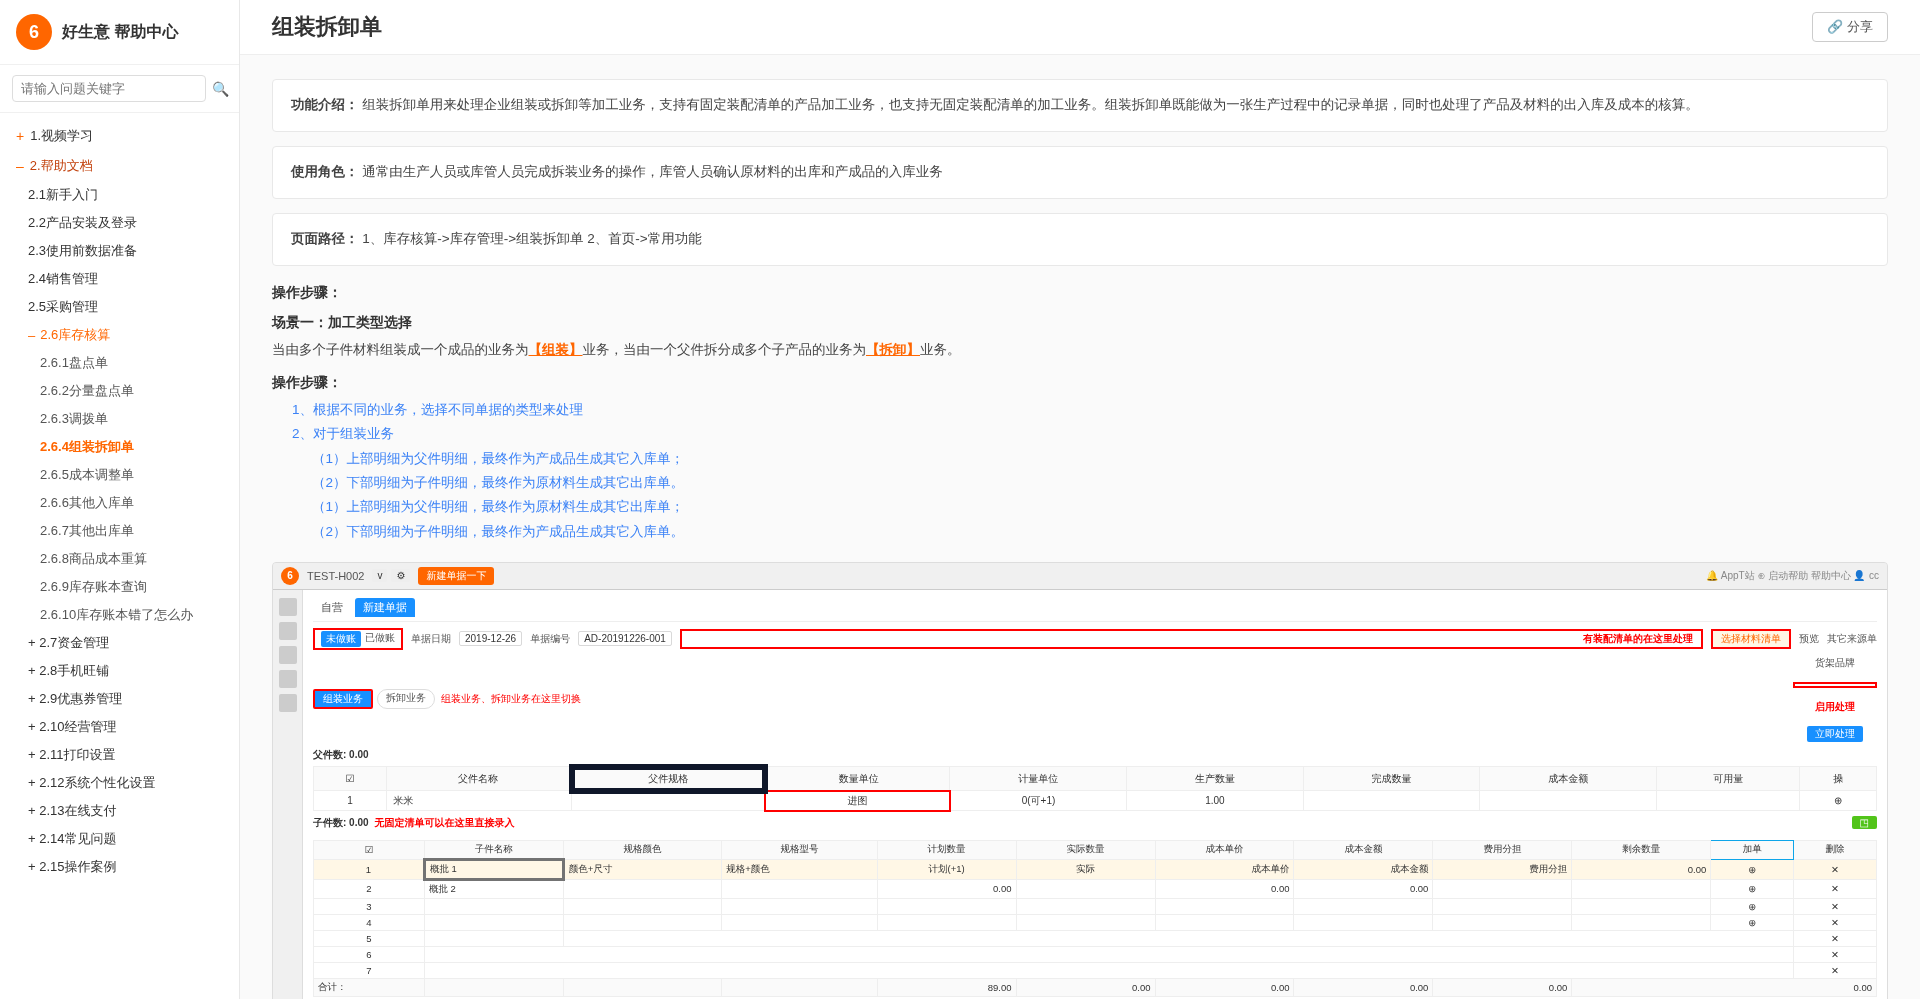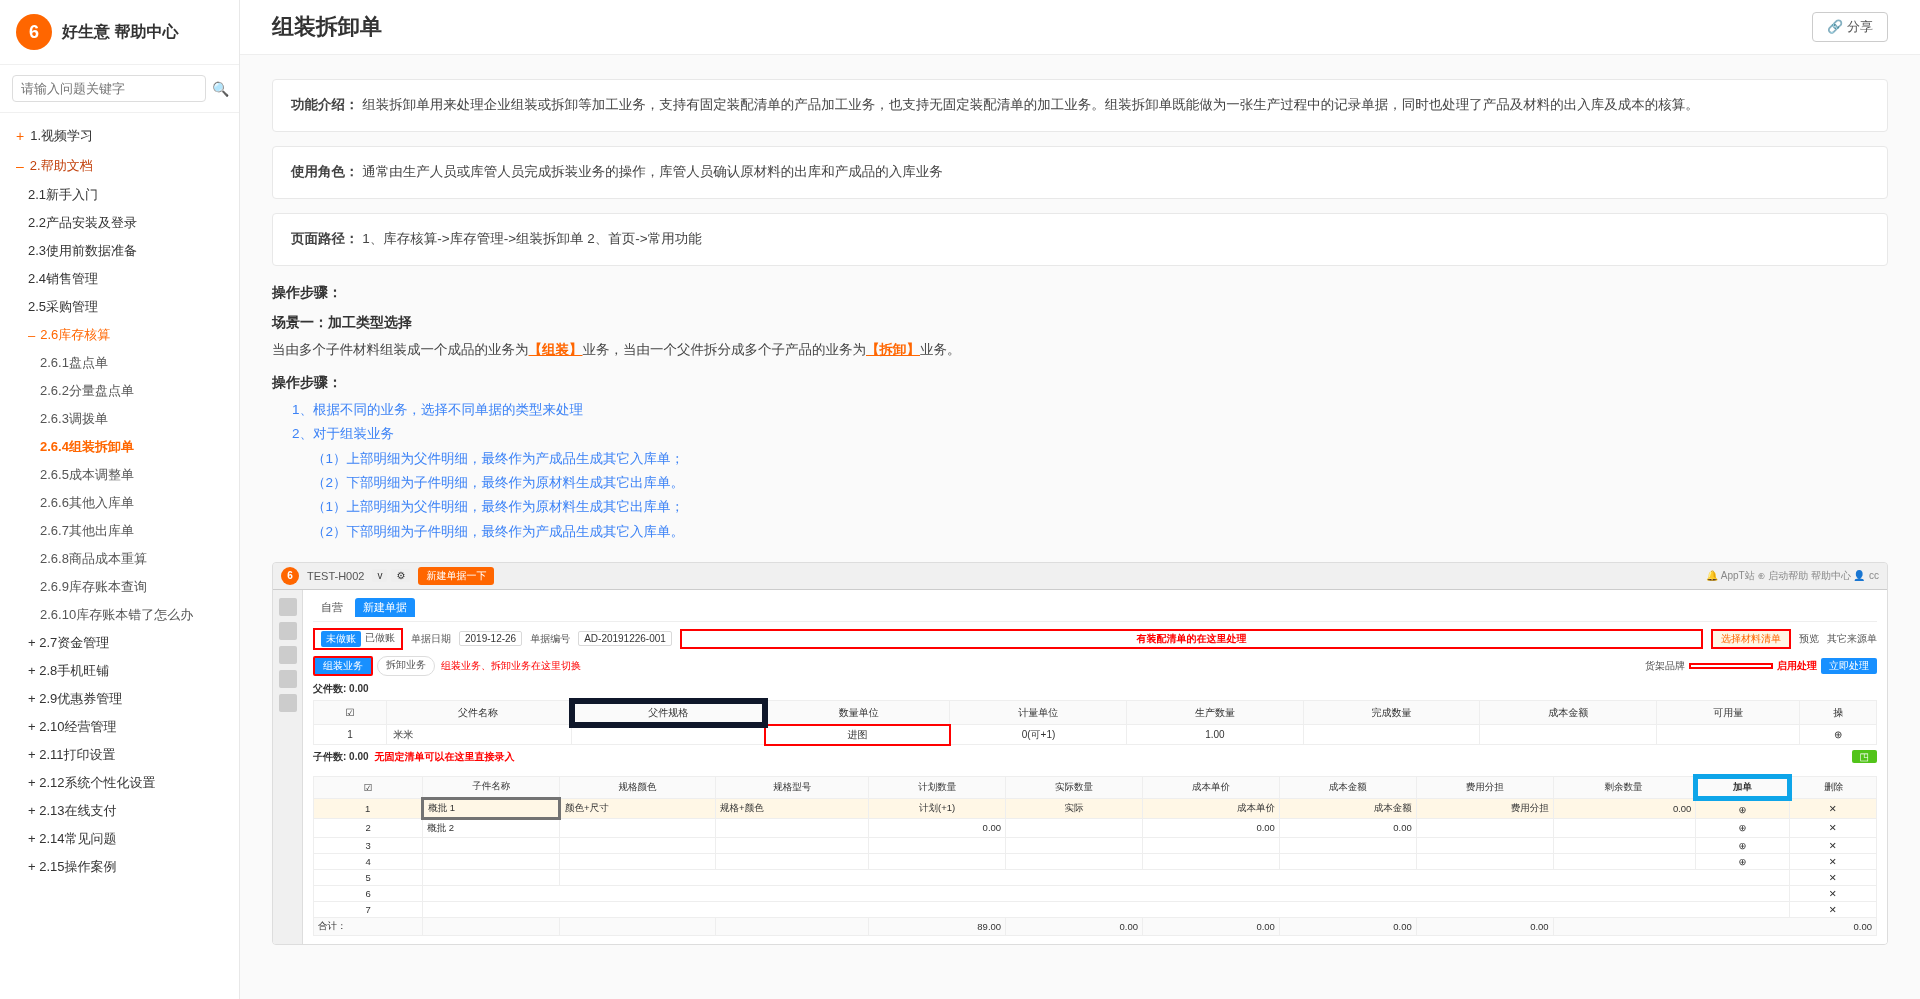--- a/index.html
+++ b/index.html
@@ -347,35 +347,35 @@
 
             <div style="border:2px solid #f00;padding:1px 6px;font-size:10px;display:flex;gap:4px;">
               <span style="background:#1890ff;color:#fff;padding:1px 5px;border-radius:2px;font-size:10px;">未做账</span>
               <span style="color:#555;font-size:10px;">已做账</span>
             </div>
             <span style="font-size:10px;color:#555;">单据日期</span>
             <div style="border:1px solid #d9d9d9;padding:1px 5px;font-size:10px;border-radius:2px;">2019-12-26</div>
             <span style="font-size:10px;color:#555;">单据编号</span>
             <div style="border:1px solid #d9d9d9;padding:1px 5px;font-size:10px;border-radius:2px;">AD-20191226-001</div>
 
-            <div style="flex:1;text-align:center;color:#f00;font-size:10px;font-weight:bold;border:2px solid #f00;padding:1px 8px;">有装配清单的在这里处理</div>
+            <div style="flex:1;text-align:right;color:#f00;font-size:10px;font-weight:bold;border:2px solid #f00;padding:1px 8px;">有装配清单的在这里处理</div>
             <div style="border:2px solid #f00;background:#fff7e6;color:#f60;padding:1px 8px;font-size:10px;">选择材料清单</div>
             <div style="font-size:10px;color:#555;">预览</div>
             <div style="font-size:10px;color:#555;">其它来源单</div>
           </div>
 
           <div style="display:flex;align-items:center;gap:6px;margin-bottom:6px;font-size:10px;">
             <div style="display:flex;gap:4px;">
               <span style="border:2px solid #f00;background:#1890ff;color:#fff;padding:1px 8px;border-radius:2px;font-size:10px;">组装业务</span>
               <span style="border:1px solid #ddd;color:#555;padding:1px 8px;border-radius:10px;font-size:10px;">拆卸业务</span>
             </div>
 
             <span style="color:#f00;font-size:10px;">组装业务、拆卸业务在这里切换</span>
 
-            <div style="margin-left:auto;display:flex;gap:4px;align-items:center;">
+            <div style="margin-left:auto;display:flex;gap:12px;align-items:center;flex-direction:column;">
               <span style="font-size:10px;color:#555;">货架品牌</span>
               <div style="border:2px solid #f00;padding:1px 40px;font-size:10px;"></div>
               <span style="font-size:10px;color:#f00;font-weight:bold;">启用处理</span>
               <div style="background:#1890ff;color:#fff;padding:1px 8px;font-size:10px;border-radius:2px;">立即处理</div>
             </div>
           </div>
 
           <div style="margin-bottom:2px;font-size:10px;font-weight:bold;color:#333;">父件数: 0.00</div>
           <table style="width:100%;border-collapse:collapse;font-size:10px;margin-bottom:4px;">
             <thead>
@@ -420,21 +420,21 @@
                 <th style="border:1px solid #eee;padding:2px 4px;font-weight:normal;">☑</th>
                 <th style="border:1px solid #eee;padding:2px 4px;font-weight:normal;">子件名称</th>
                 <th style="border:1px solid #eee;padding:2px 4px;font-weight:normal;">规格颜色</th>
                 <th style="border:1px solid #eee;padding:2px 4px;font-weight:normal;">规格型号</th>
                 <th style="border:1px solid #eee;padding:2px 4px;font-weight:normal;">计划数量</th>
                 <th style="border:1px solid #eee;padding:2px 4px;font-weight:normal;">实际数量</th>
                 <th style="border:1px solid #eee;padding:2px 4px;font-weight:normal;">成本单价</th>
                 <th style="border:1px solid #eee;padding:2px 4px;font-weight:normal;">成本金额</th>
                 <th style="border:1px solid #eee;padding:2px 4px;font-weight:normal;">费用分担</th>
                 <th style="border:1px solid #eee;padding:2px 4px;font-weight:normal;">剩余数量</th>
-                <th style="border:5px solid #0ea5e9;padding:2px 4px;font-weight:bold;">加单</th>
+                <th style="border:1px solid #0ea5e9;padding:2px 4px;font-weight:normal;">加单</th>
                 <th style="border:1px solid #eee;padding:2px 4px;font-weight:normal;">删除</th>
               </tr>
             </thead>
             <tbody>
               <tr style="background:#fff7e6;">
                 <td style="border:1px solid #eee;padding:2px 4px;text-align:center;">1</td>
                 <td style="border:3px solid #737373;padding:2px 4px;">概批 1</td>
                 <td style="border:1px solid #eee;padding:2px 4px;">颜色+尺寸</td>
                 <td style="border:1px solid #eee;padding:2px 4px;">规格+颜色</td>
                 <td style="border:1px solid #eee;padding:2px 4px;text-align:center;">计划(+1)</td>

